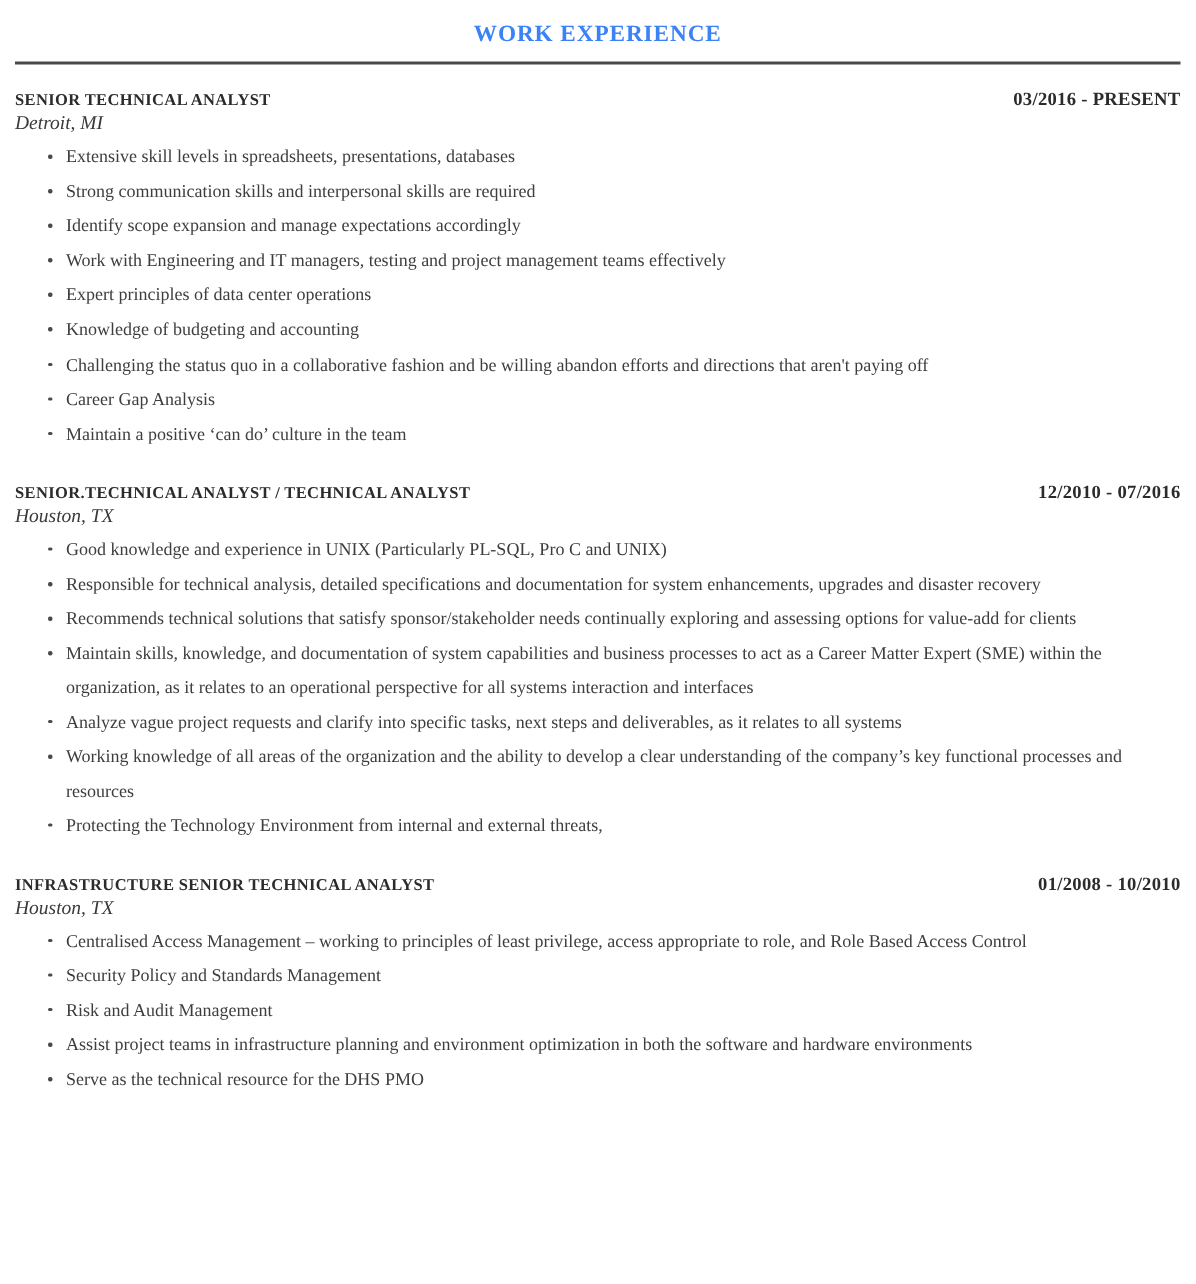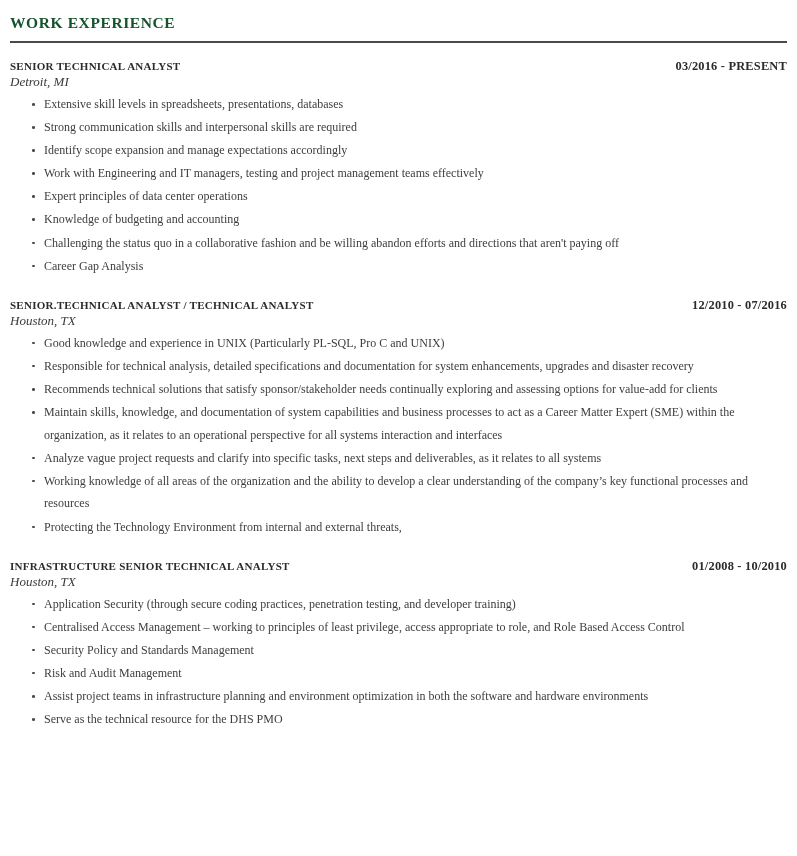--- a/index.html
+++ b/index.html
@@ -13,25 +13,25 @@
     font-family: "Liberation Serif", "DejaVu Serif", serif;
     color: #3a3a3a;
     -webkit-font-smoothing: antialiased;
   }
   .page {
     width: 797px;
     box-sizing: border-box;
     padding: 0 10px;
   }
   .section-title {
-    text-align: left;
+    text-align: center;
     font-size: 15.5px;
     font-weight: bold;
     letter-spacing: 0.6px;
-    color: #14532d;
+    color: #3b82f6;
     padding-top: 14px;
     padding-bottom: 9px;
   }
   .section-rule {
     height: 2px;
     background: #4a4a4a;
     margin-bottom: 16px;
   }
   .job {
     margin-bottom: 6px;
@@ -111,20 +111,21 @@
         <div class="job-location">Detroit, MI</div>
         <ul class="bullets">
           <li>Extensive skill levels in spreadsheets, presentations, databases</li>
           <li>Strong communication skills and interpersonal skills are required</li>
           <li>Identify scope expansion and manage expectations accordingly</li>
           <li>Work with Engineering and IT managers, testing and project management teams effectively</li>
           <li>Expert principles of data center operations</li>
           <li>Knowledge of budgeting and accounting</li>
           <li>Challenging the status quo in a collaborative fashion and be willing abandon efforts and directions that aren't paying off</li>
           <li>Career Gap Analysis</li>
+          <li>Maintain a positive ‘can do’ culture in the team</li>
         </ul>
       </div>
       <div class="job job-spacer-lg">
         <div class="job-head">
           <div class="job-title">SENIOR.TECHNICAL ANALYST / TECHNICAL ANALYST</div>
           <div class="job-dates">12/2010 - 07/2016</div>
         </div>
         <div class="job-location">Houston, TX</div>
         <ul class="bullets">
           <li>Good knowledge and experience in UNIX (Particularly PL-SQL, Pro C and UNIX)</li>
@@ -136,21 +137,20 @@
           <li>Protecting the Technology Environment from internal and external threats,</li>
         </ul>
       </div>
       <div class="job job-spacer-lg">
         <div class="job-head">
           <div class="job-title">INFRASTRUCTURE SENIOR TECHNICAL ANALYST</div>
           <div class="job-dates">01/2008 - 10/2010</div>
         </div>
         <div class="job-location">Houston, TX</div>
         <ul class="bullets">
-          <li>Application Security (through secure coding practices, penetration testing, and developer training)</li>
           <li>Centralised Access Management – working to principles of least privilege, access appropriate to role, and Role Based Access Control</li>
           <li>Security Policy and Standards Management</li>
           <li>Risk and Audit Management</li>
           <li>Assist project teams in infrastructure planning and environment optimization in both the software and hardware environments</li>
           <li>Serve as the technical resource for the DHS PMO</li>
         </ul>
       </div>
     </div>
 
 </div>

